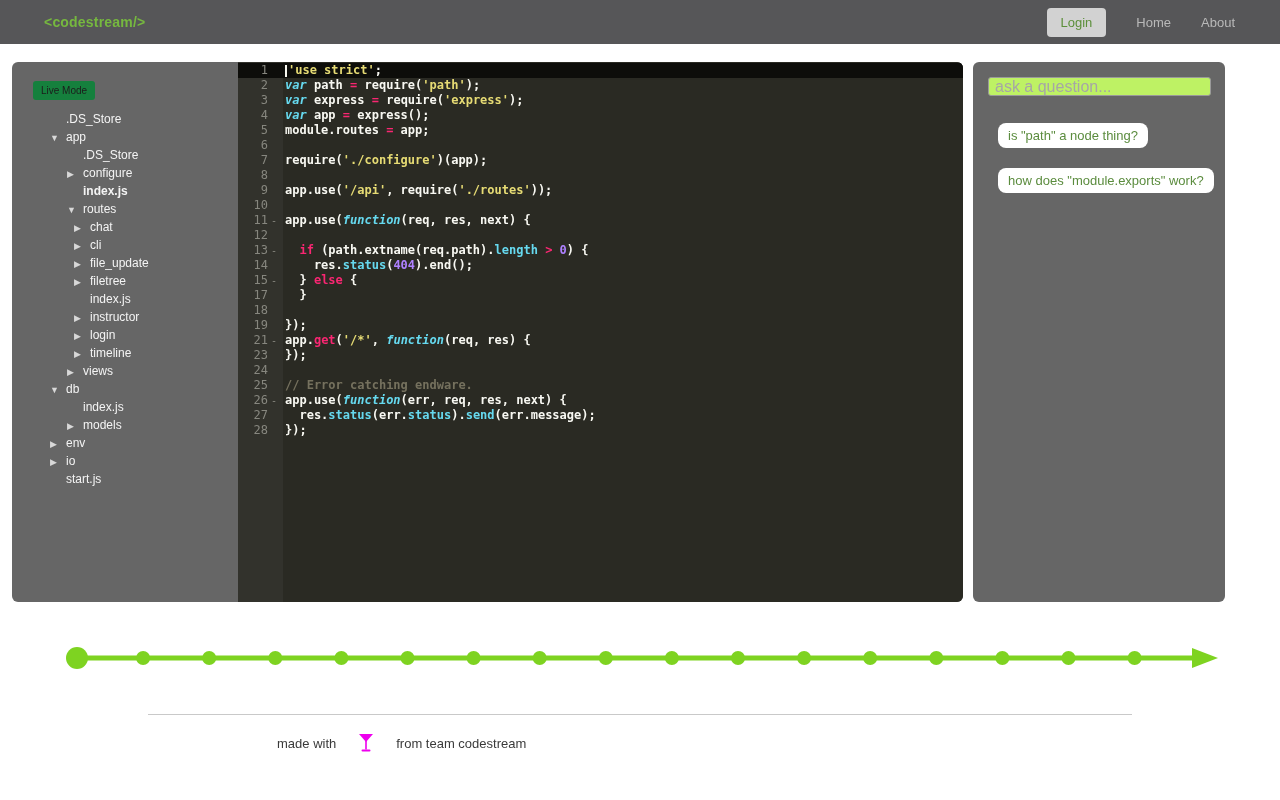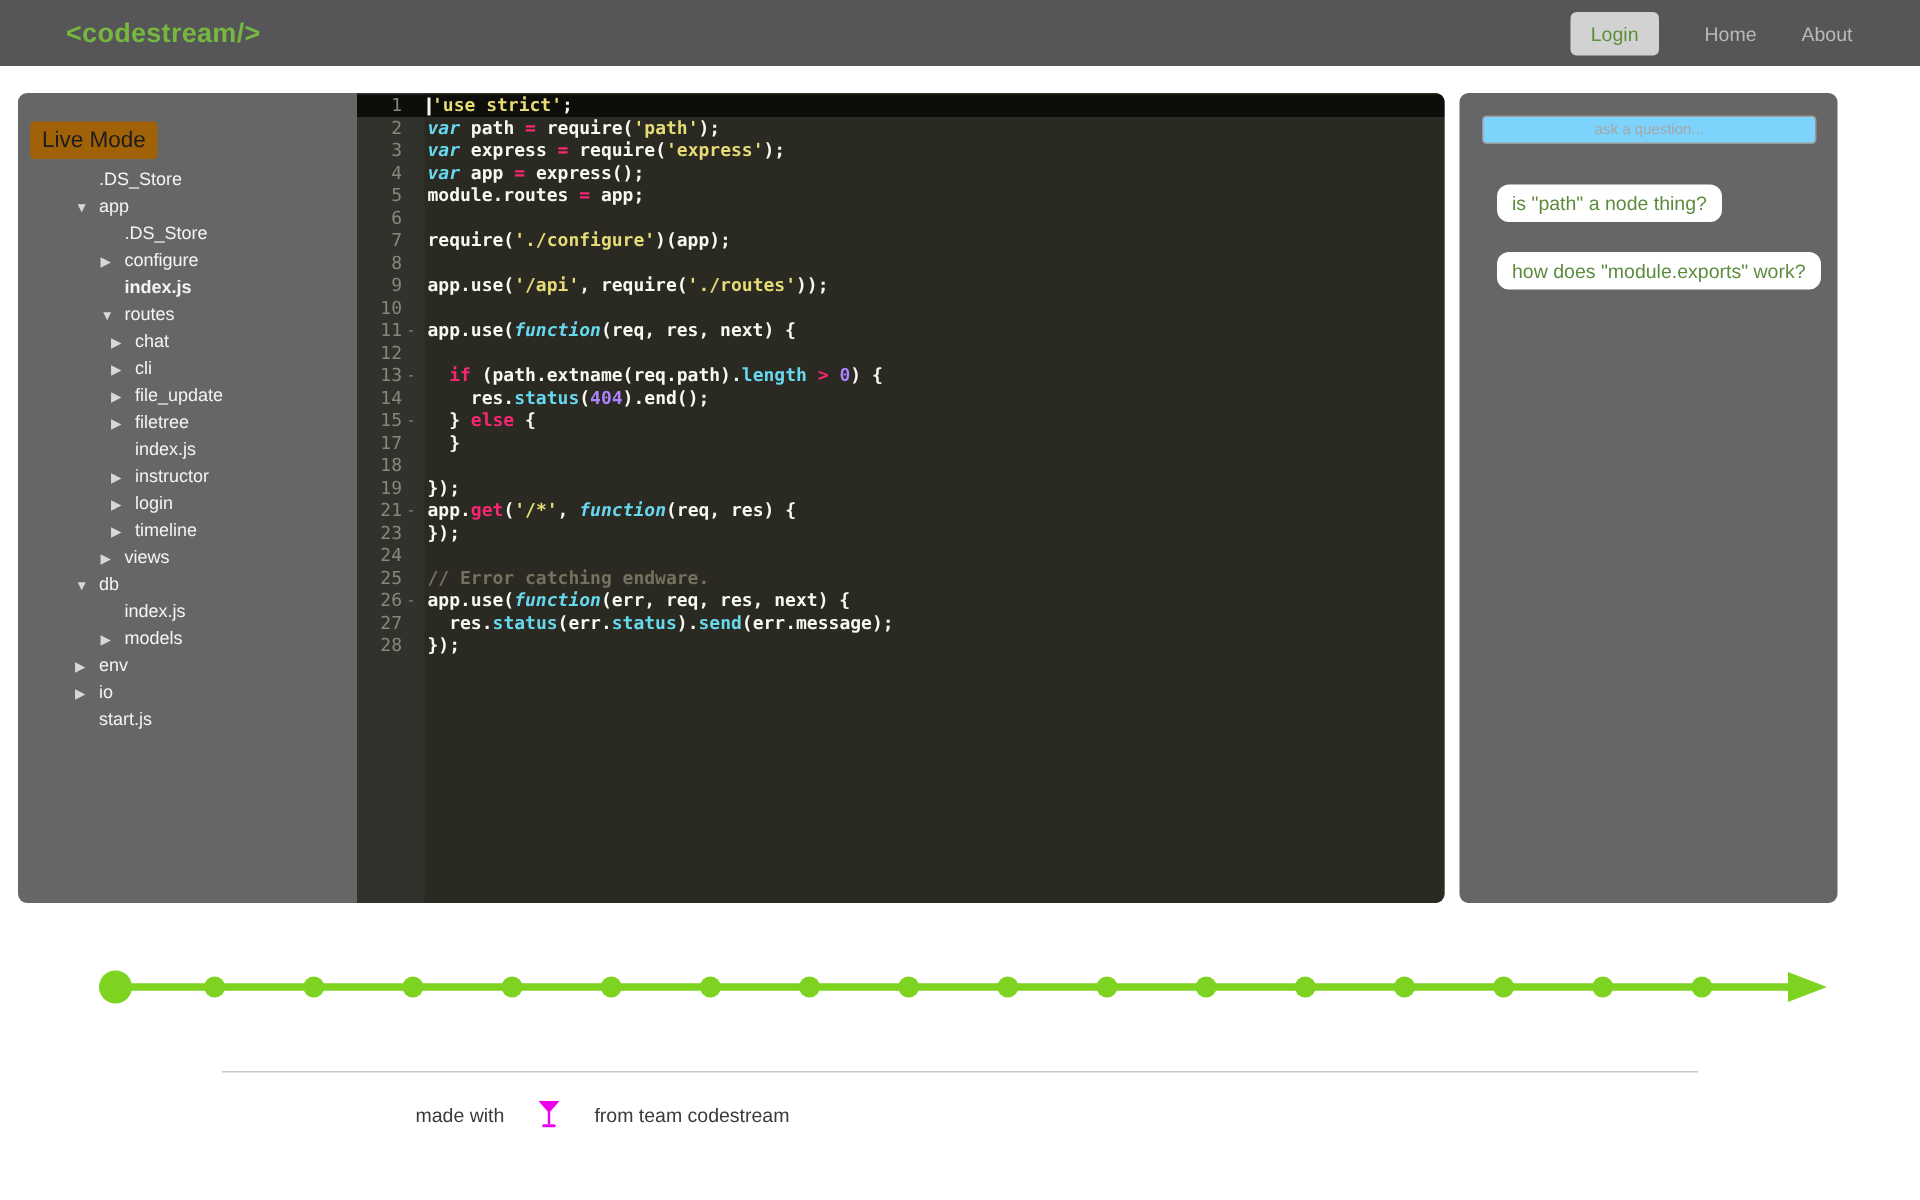--- a/index.html
+++ b/index.html
@@ -12,41 +12,41 @@
   }
 
   
   .navbar {
     position:absolute; top:0; left:0; width:1280px; height:44px;
     background:#565658;
     display:flex; align-items:center;
   }
   .logo {
     margin-left:44px;
-    color:#76b83f; font-weight:bold; font-size:18px; letter-spacing:0.2px;
+    color:#76b83f; font-weight:bold; font-size:14px; letter-spacing:0.2px;
   }
   .nav-links {
     margin-left:auto; margin-right:45px;
     display:flex; align-items:center; gap:30px;
   }
   .nav-link { color:#b9b9b9; font-size:13px; cursor:pointer; }
   .nav-link.active {
     background:#d2d2d2; color:#5c8f3a;
     padding:7px 14px; border-radius:4px;
   }
 
   
   .panel-left {
     position:absolute; left:12px; top:62px; width:951px; height:540px;
     background:#666666; border-radius:6px;
   }
   .live-mode {
-    position:absolute; left:8px; top:19px;
-    background:#a16207; color:#1c1c1c;
-    font-size:15px; padding:4px 8px; border-radius:3px;
+    position:absolute; left:21px; top:19px;
+    background:#15803d; color:#1c1c1c;
+    font-size:10px; padding:4px 8px; border-radius:3px;
   }
   .file-tree {
     position:absolute; left:0; top:48px; width:247px; bottom:4px;
     overflow:hidden;
   }
   .tree-item {
     height:18px; line-height:18px; font-size:12px; color:#f4f4f4;
     white-space:nowrap; cursor:pointer;
   }
   .tree-item.lvl1 { padding-left:38px; }
@@ -93,23 +93,23 @@
   .tok-num     { color:#ae81ff; }
   .tok-comment { color:#75715e; }
 
   
   .panel-right {
     position:absolute; left:973px; top:62px; width:252px; height:540px;
     background:#666666; border-radius:6px;
   }
   .ask-input {
     position:absolute; left:15px; top:15px; width:223px; height:19px;
-    background:#7dd3fc; border:1px solid #9a9a9a; border-radius:3px;
+    background:#bef264; border:1px solid #9a9a9a; border-radius:3px;
     font-family:"Liberation Sans", sans-serif;
-    font-size:10px; color:#555; padding:0 6px; outline:none;text-align:center;
+    font-size:16px; color:#555; padding:0 6px; outline:none;
   }
   .ask-input::placeholder { color:#a6a6a6; }
   .question-chip {
     position:absolute; left:25px;
     background:#ffffff; color:#5b8c3e; font-size:13px;
     padding:5px 10px; border-radius:8px; cursor:pointer;
     white-space:nowrap;
   }
   .question-chip.q0 { top:61px; }
   .question-chip.q1 { top:106px; }

